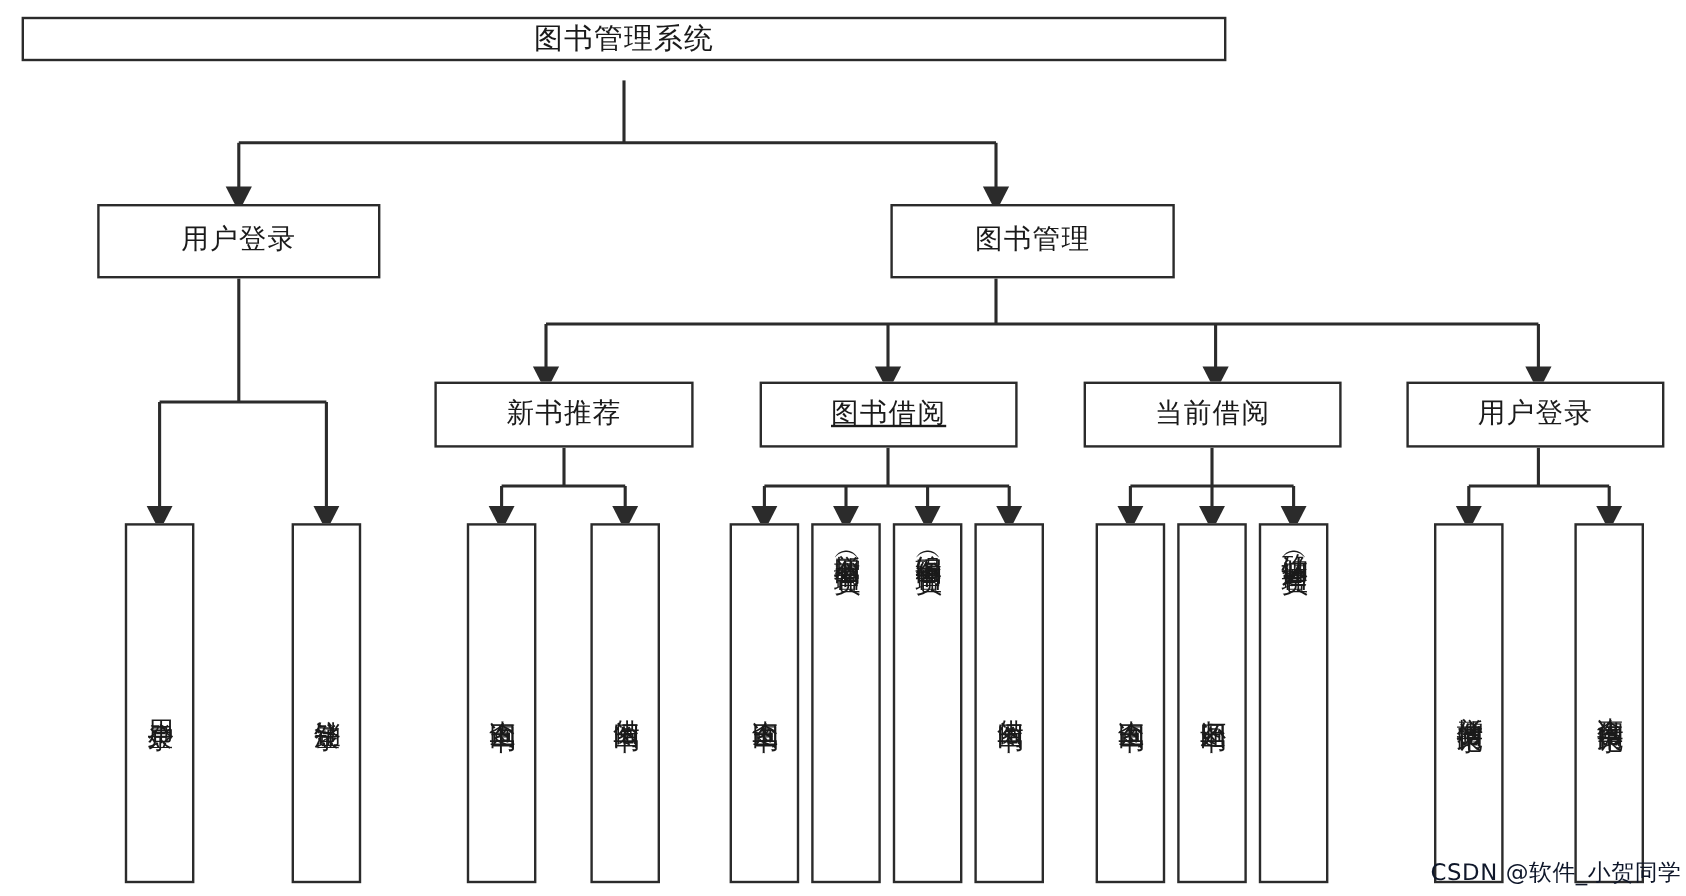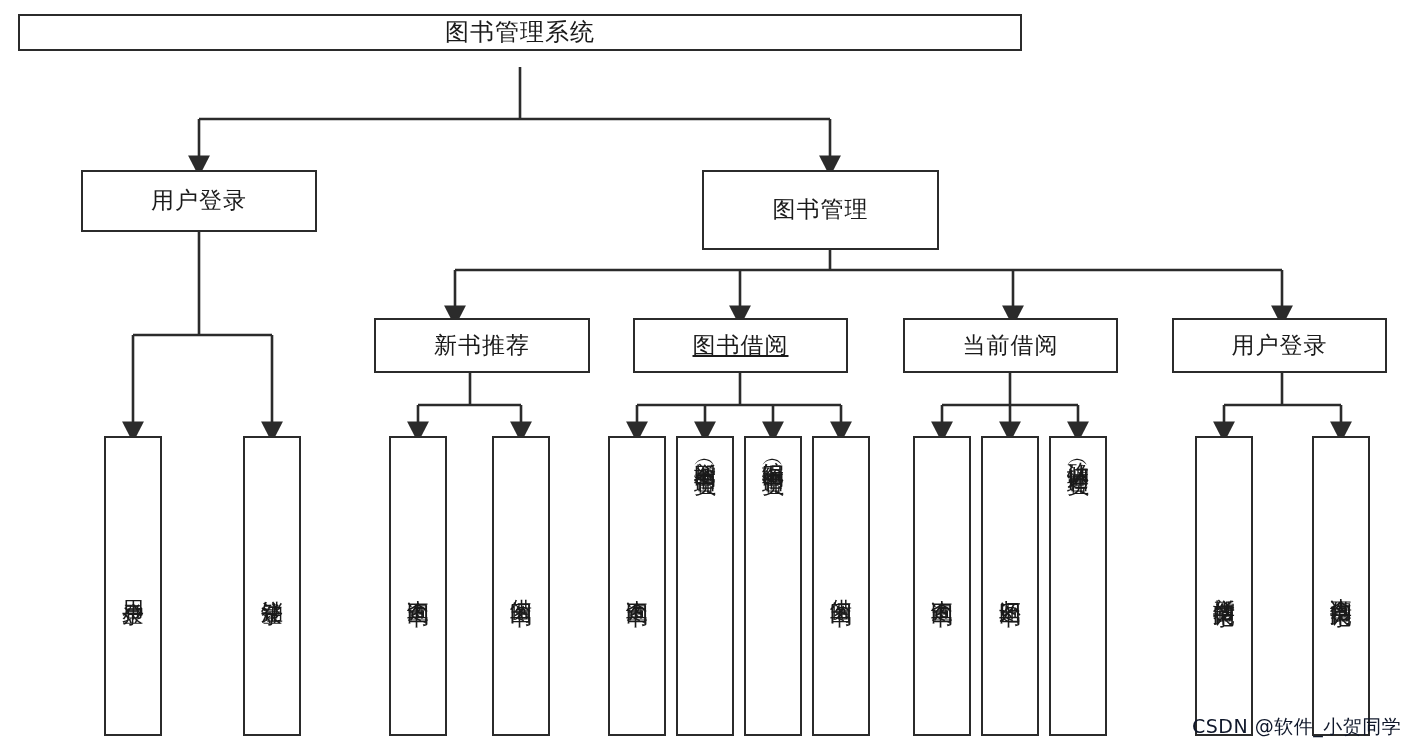--- a/index.html
+++ b/index.html
@@ -125,25 +125,25 @@
     </g>
   </svg>
 
   <div class="node node-h node-root" style="left:18px; top:14px; width:1004px; height:37px;">
     <span class="label">图书管理系统</span>
   </div>
 
   <div class="node node-h" style="left:81px; top:170px; width:236px; height:62px;">
     <span class="label">用户登录</span>
   </div>
-  <div class="node node-h" style="left:702px; top:170px; width:237px; height:80px;">
+  <div class="node node-h" style="left:742px; top:170px; width:237px; height:62px;">
     <span class="label">图书管理</span>
   </div>
 
-  <div class="node node-h" style="left:362px; top:318px; width:216px; height:55px;margin-left:12px;">
+  <div class="node node-h" style="left:362px; top:318px; width:216px; height:55px;">
     <span class="label">新书推荐</span>
   </div>
   <div class="node node-h" style="left:633px; top:318px; width:215px; height:55px;text-decoration:underline;">
     <span class="label">图书借阅</span>
   </div>
   <div class="node node-h" style="left:903px; top:318px; width:215px; height:55px;">
     <span class="label">当前借阅</span>
   </div>
   <div class="node node-h" style="left:1172px; top:318px; width:215px; height:55px;">
     <span class="label">用户登录</span>

